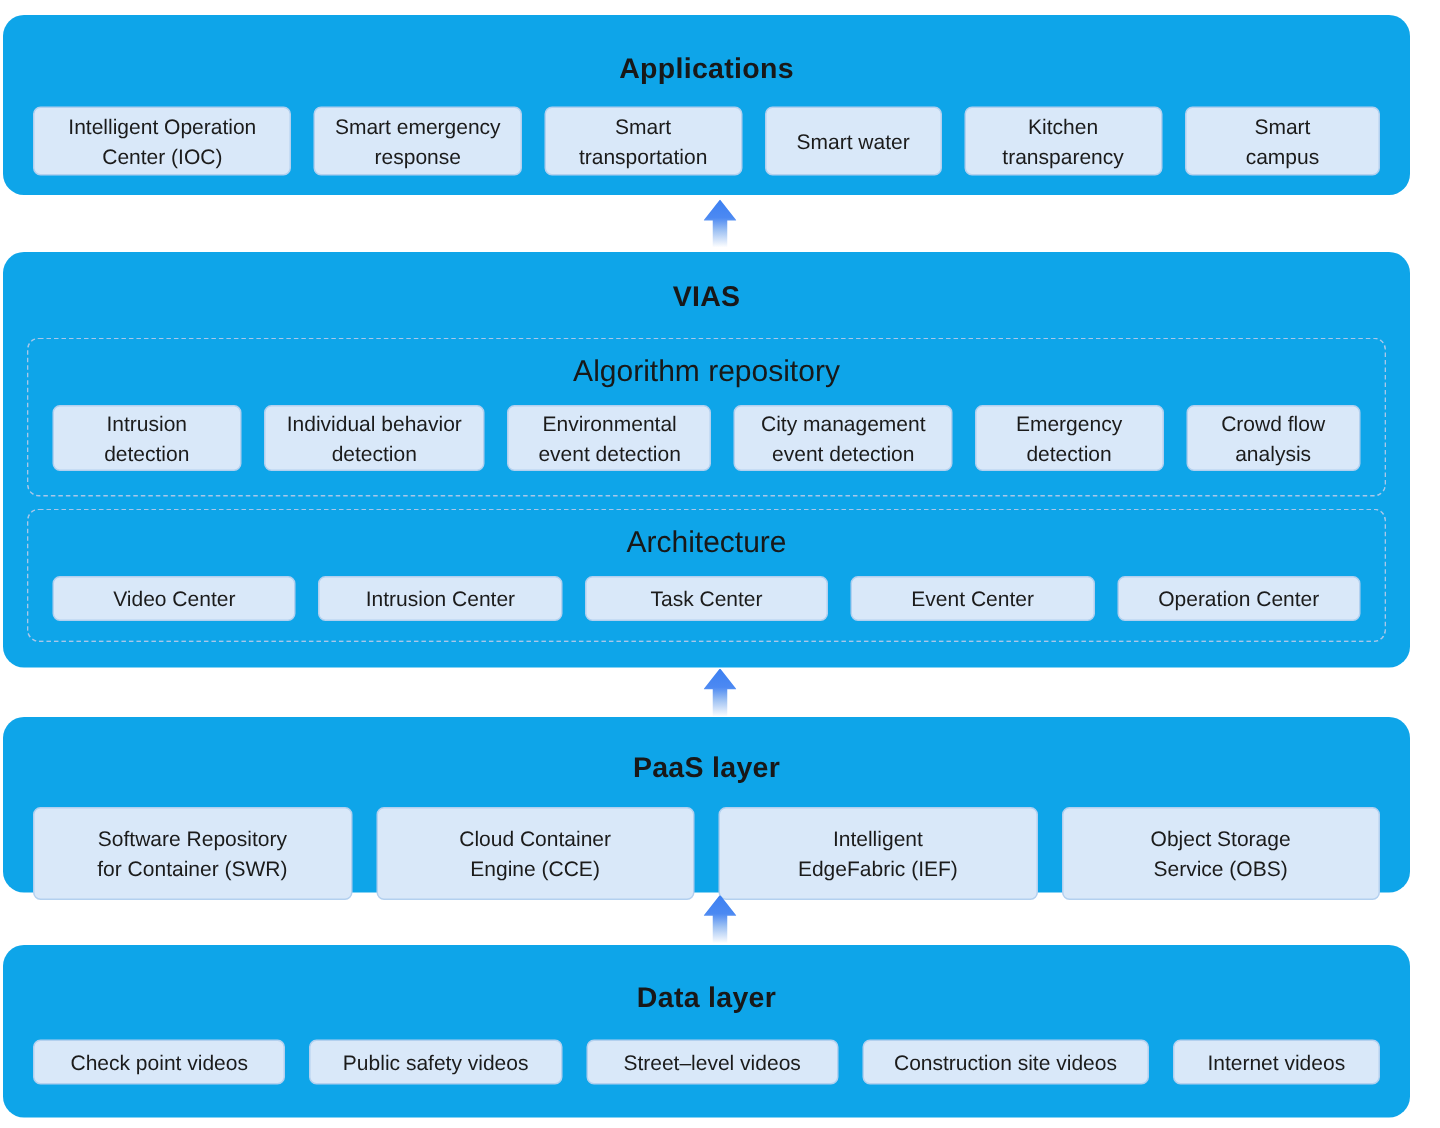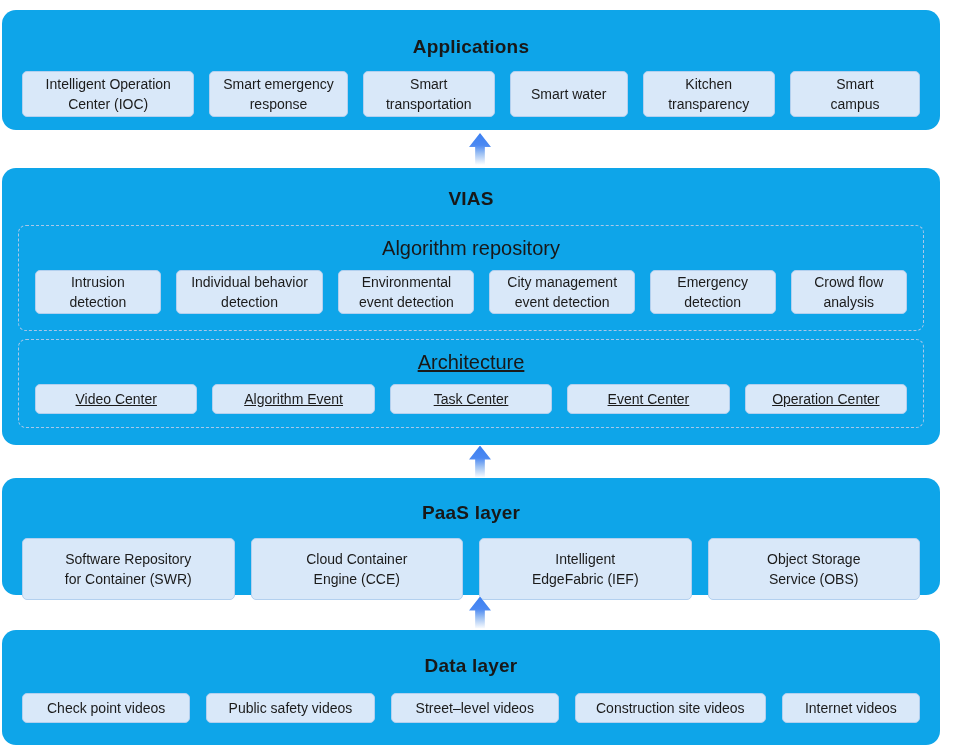--- a/index.html
+++ b/index.html
@@ -50,21 +50,21 @@
 
   
   .panel-vias{height:277px;padding:20px 16px 0;}
   .dashed-box{
     border:1px dashed #a9c7e9;
     border-radius:8px;
     padding:12px 16px 16px;
     box-sizing:border-box;
   }
   .box-algo{margin-top:15px;height:106px;}
-  .box-arch{margin-top:8px;height:89px;padding-bottom:15px;text-decoration:underline;}
+  .box-arch{margin-top:8px;height:89px;padding-bottom:15px;}
   .dashed-box .chip-row{margin-top:12px;}
 
   
   .panel-paas{height:117px;padding:24px 20px 0;}
   .panel-paas .chip-row{margin-top:14px;gap:16px;}
 
   
   .panel-data{height:115px;padding:25px 20px 0;}
   .panel-data .chip-row{margin-top:16px;gap:16px;}
 
@@ -121,21 +121,21 @@
 detection</div>
         <div class="chip h44" style="flex-grow:0.85">Crowd flow
 analysis</div>
       </div>
     </div>
 
     <div class="dashed-box box-arch">
       <div class="group-title">Architecture</div>
       <div class="chip-row">
         <div class="chip h30">Video Center</div>
-        <div class="chip h30">Algorithm Event</div>
+        <div class="chip h30">Intrusion Center</div>
         <div class="chip h30">Task Center</div>
         <div class="chip h30">Event Center</div>
         <div class="chip h30">Operation Center</div>
       </div>
     </div>
   </section>
 
   <div class="gap g2">
     <div class="up-arrow"></div>
   </div>

